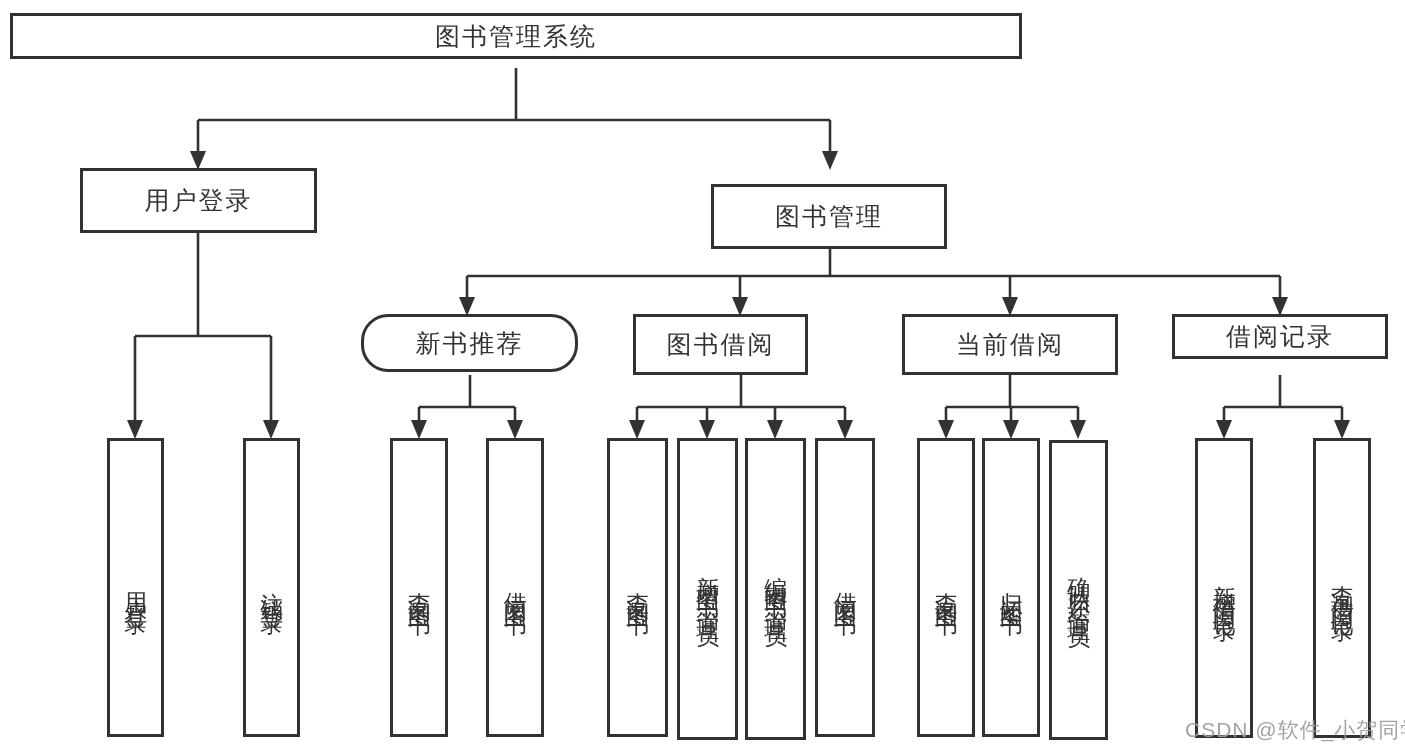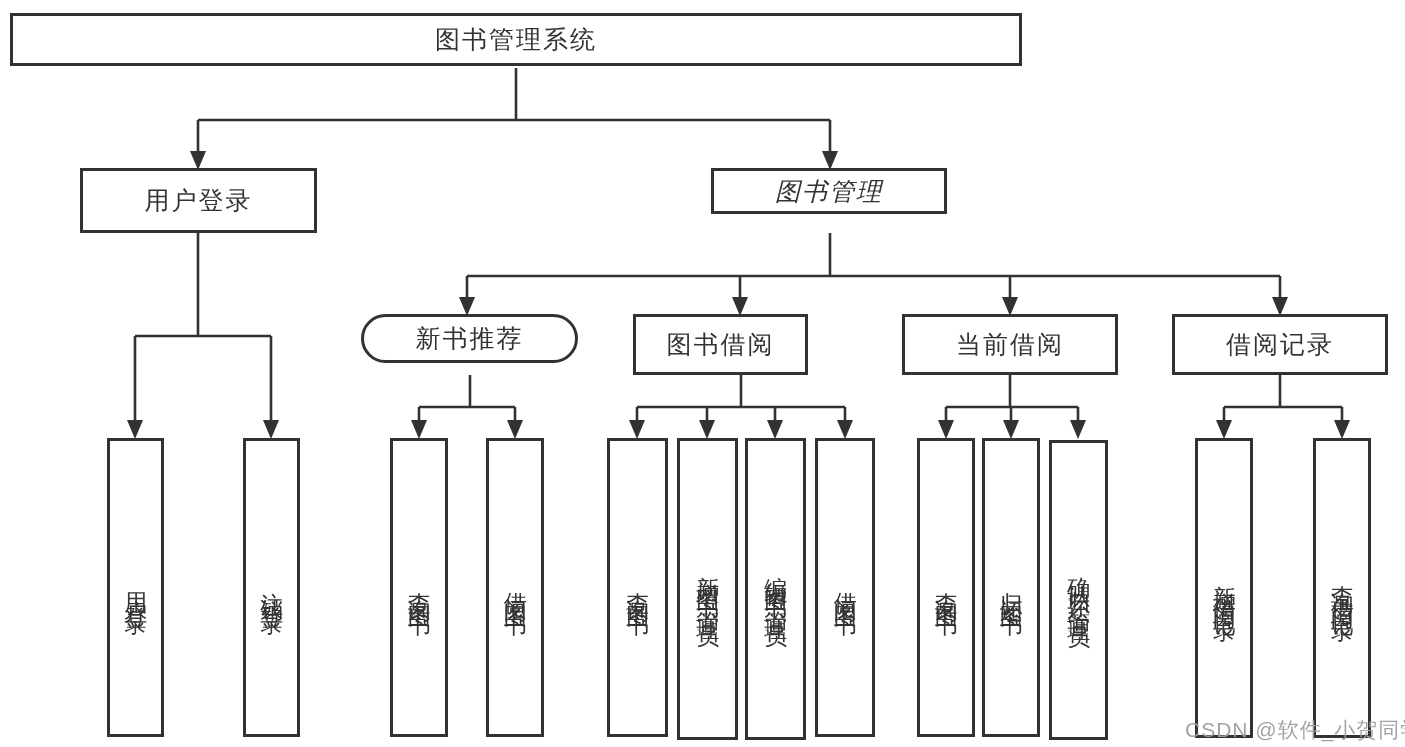--- a/index.html
+++ b/index.html
@@ -65,29 +65,29 @@
       <path d="M767 420 L783 420 L775 439 Z"></path>
       <path d="M837 420 L853 420 L845 439 Z"></path>
       <path d="M938 420 L954 420 L946 439 Z"></path>
       <path d="M1003 420 L1019 420 L1011 439 Z"></path>
       <path d="M1070 420 L1086 420 L1078 439 Z"></path>
       <path d="M1216 420 L1232 420 L1224 439 Z"></path>
       <path d="M1334 420 L1350 420 L1342 439 Z"></path>
     </g>
   </svg>
 
-  <div class="box hbox" style="left:10px; top:13px; width:1012px; height:53px;text-align:right;">图书管理系统</div>
+  <div class="box hbox" style="left:10px; top:13px; width:1012px; height:46px;text-align:right;">图书管理系统</div>
 
   <div class="box hbox" style="left:80px; top:168px; width:237px; height:65px;">用户登录</div>
-  <div class="box hbox" style="left:711px; top:168px; width:236px; height:46px;font-style:italic;">图书管理</div>
+  <div class="box hbox" style="left:711px; top:184px; width:236px; height:65px;">图书管理</div>
 
-  <div class="box hbox" style="left:361px; top:314px; width:217px; height:49px;border-radius:27px;">新书推荐</div>
+  <div class="box hbox" style="left:361px; top:314px; width:217px; height:58px;border-radius:27px;">新书推荐</div>
   <div class="box hbox" style="left:633px; top:314px; width:175px; height:61px;">图书借阅</div>
   <div class="box hbox" style="left:902px; top:314px; width:216px; height:61px;text-align:center;">当前借阅</div>
-  <div class="box hbox" style="left:1172px; top:314px; width:216px; height:61px;">借阅记录</div>
+  <div class="box hbox" style="left:1172px; top:314px; width:216px; height:45px;">借阅记录</div>
 
   <div class="box vbox" style="left:107px; top:438px; width:57px; height:299px;">用户登录</div>
   <div class="box vbox" style="left:243px; top:438px; width:57px; height:299px;">注销登录</div>
 
   <div class="box vbox" style="left:390px; top:438px; width:58px; height:299px;">查询图书</div>
   <div class="box vbox" style="left:486px; top:438px; width:58px; height:299px;">借阅图书</div>
 
   <div class="box vbox" style="left:607px; top:438px; width:61px; height:299px;">查询图书</div>
   <div class="box vbox" style="left:677px; top:438px; width:61px; height:302px;">新增图书（管理员）</div>
   <div class="box vbox" style="left:745px; top:438px; width:61px; height:302px;">编辑图书（管理员）</div>

